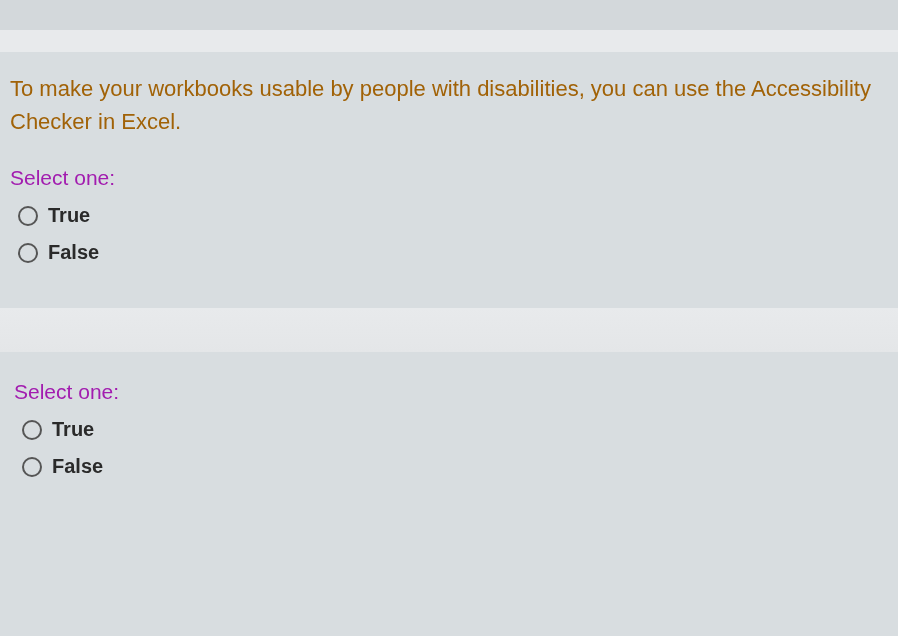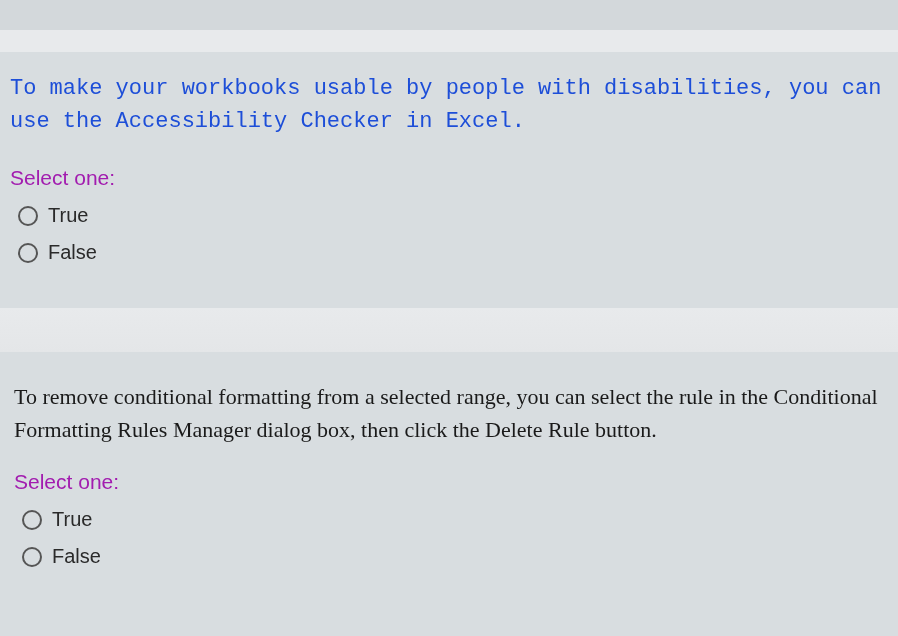--- a/index.html
+++ b/index.html
@@ -20,24 +20,24 @@
       background: #d3d8db;
     }
     .divider-light {
       height: 22px;
       background: #e8eaec;
     }
     .question-block {
       padding: 20px 10px 30px 10px;
     }
     .question-text {
-      font-family: Liberation Mono, monospace;
+      font-family: Liberation Sans, sans-serif;
       font-size: 22px;
       line-height: 1.5;
-      color: #1d4ed8;
+      color: #a16207;
       margin-bottom: 28px;
     }
     .select-label {
       font-family: Arial, Helvetica, sans-serif;
       font-size: 21px;
       color: #a21caf;
       margin-bottom: 14px;
     }
     .option-row {
       display: flex;
@@ -52,20 +52,21 @@
       border: 2px solid #555;
       border-radius: 50%;
       margin-right: 10px;
       flex-shrink: 0;
       background: transparent;
     }
     .option-label {
       font-family: Arial, Helvetica, sans-serif;
       font-size: 20px;
       color: #2a2a2a;
+      font-weight: bold;
     }
     .divider-mid {
       height: 44px;
       background: linear-gradient(to bottom, #e8eaec 0%, #e4e6e8 100%);
     }
     .question-block-2 {
       padding: 28px 10px 20px 14px;
     }
     .question-text-2 {
       font-family: Georgia, 'Times New Roman', serif;
@@ -90,21 +91,20 @@
   </div>
   <div class="option-row">
     <span class="radio-circle"></span>
     <span class="option-label">False</span>
   </div>
 </div>
 
 <div class="divider-mid"></div>
 
 <div class="question-block-2">
-  <div class="question-text-2">To remove conditional formatting from a selected range, you can select the rule in the Conditional Formatting Rules Manager dialog box, then click the Delete Rule button.</div>
   <div class="select-label">Select one:</div>
   <div class="option-row">
     <span class="radio-circle"></span>
     <span class="option-label">True</span>
   </div>
   <div class="option-row">
     <span class="radio-circle"></span>
     <span class="option-label">False</span>
   </div>
 </div>

